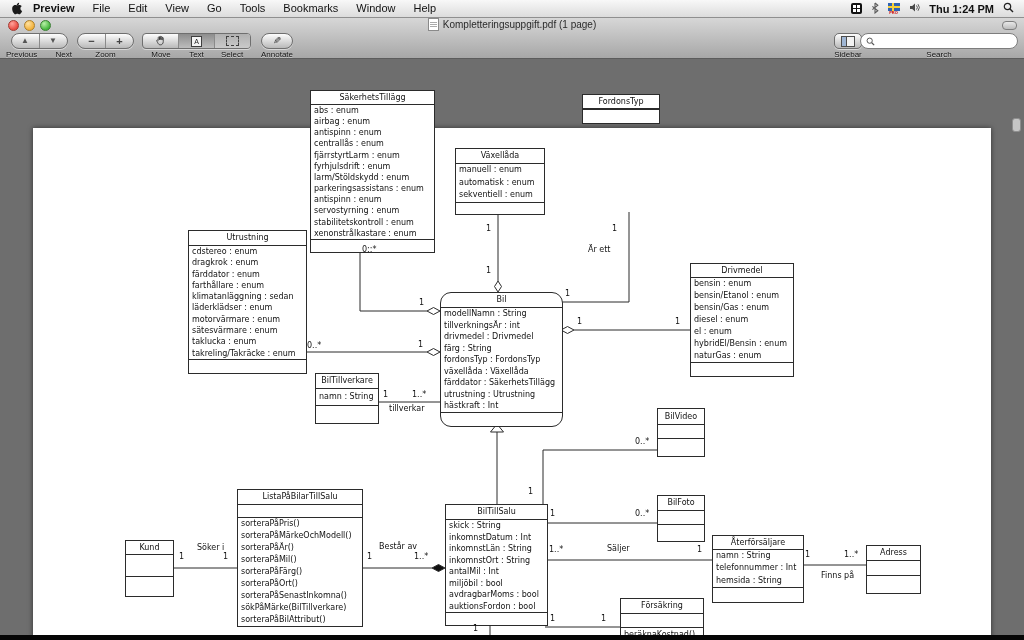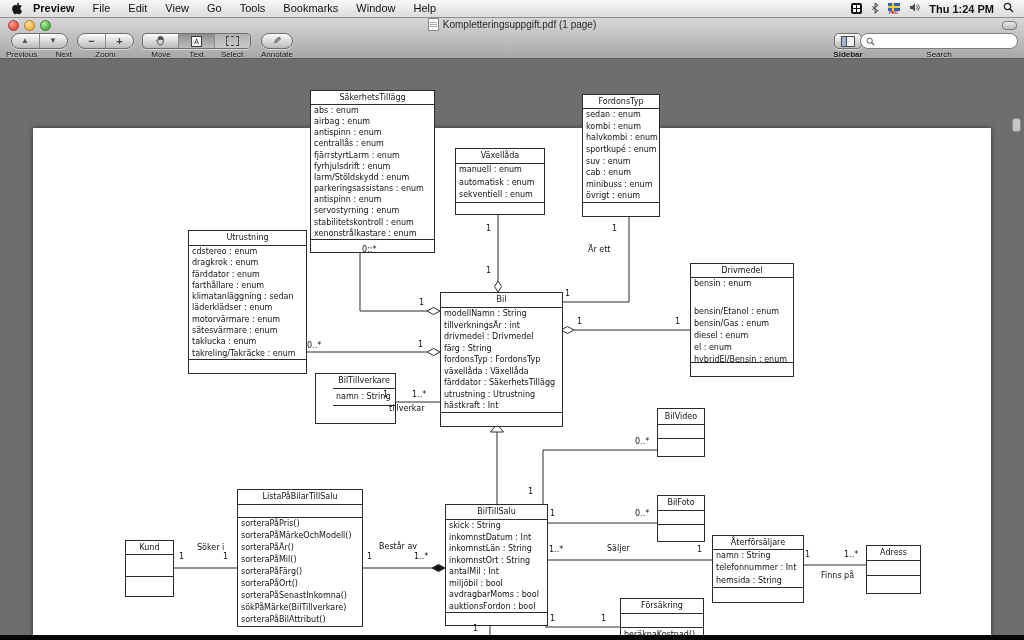--- a/index.html
+++ b/index.html
@@ -220,21 +220,21 @@
 
     <div class="tb-group" style="left:830px;">
       <div class="capsule" style="width:26px;border-radius:5px;">
         <div class="cap-seg" style="width:26px;">
             <span class="sb-icon">
               <i></i>
             </span>
           </div>
       </div>
       <div class="lbl-row">
-          <span class="tb-label" style="width:36px;font-weight:bold;">Sidebar</span>
+          <span class="tb-label" style="width:36px;">Sidebar</span>
         </div>
     </div>
 
     <div class="tb-group" style="left:860px;">
       <div class="search-wrap">
         <span class="mag">
           <svg width="9" height="9" viewBox="0 0 11 11">
               <circle cx="4.5" cy="4.5" r="3.2" fill="none" stroke="#555" stroke-width="1.2"></circle>
               <line x1="7" y1="7" x2="10" y2="10" stroke="#555" stroke-width="1.4"></line>
             </svg>
@@ -290,30 +290,20 @@
         <div class="uml-row" style="line-height: 11.1667px; height: 11.1667px;">parkeringsassistans : enum</div>
         <div class="uml-row" style="line-height: 11.1667px; height: 11.1667px;">antispinn : enum</div>
         <div class="uml-row" style="line-height: 11.1667px; height: 11.1667px;">servostyrning : enum</div>
         <div class="uml-row" style="line-height: 11.1667px; height: 11.1667px;">stabilitetskontroll : enum</div>
         <div class="uml-row" style="line-height: 11.1667px; height: 11.1667px;">xenonstrålkastare : enum</div>
       </div>
       <div class="uml-methods" style="height: 12px;"></div>
     </div>
     <div class="uml-class" style="left: 582px; top: 94px; width: 76px;">
       <div class="uml-title" style="line-height: 13px; height: 13px;">FordonsTyp</div>
-      <div class="uml-attrs" style="height: 93px;">
-        <div class="uml-row" style="line-height: 11.625px; height: 11.625px;">sedan : enum</div>
-        <div class="uml-row" style="line-height: 11.625px; height: 11.625px;">kombi : enum</div>
-        <div class="uml-row" style="line-height: 11.625px; height: 11.625px;">halvkombi : enum</div>
-        <div class="uml-row" style="line-height: 11.625px; height: 11.625px;">sportkupé : enum</div>
-        <div class="uml-row" style="line-height: 11.625px; height: 11.625px;">suv : enum</div>
-        <div class="uml-row" style="line-height: 11.625px; height: 11.625px;">cab : enum</div>
-        <div class="uml-row" style="line-height: 11.625px; height: 11.625px;">minibuss : enum</div>
-        <div class="uml-row" style="line-height: 11.625px; height: 11.625px;">övrigt : enum</div>
-      </div>
       <div class="uml-methods" style="height: 13px;"></div>
     </div>
     <div class="uml-class" style="left: 455px; top: 148px; width: 88px;">
       <div class="uml-title" style="line-height: 14px; height: 14px;">Växellåda</div>
       <div class="uml-attrs" style="height: 38px;">
         <div class="uml-row" style="line-height: 12.6667px; height: 12.6667px;">manuell : enum</div>
         <div class="uml-row" style="line-height: 12.6667px; height: 12.6667px;">automatisk : enum</div>
         <div class="uml-row" style="line-height: 12.6667px; height: 12.6667px;">sekventiell : enum</div>
       </div>
       <div class="uml-methods" style="height: 11px;"></div>
@@ -331,45 +321,45 @@
         <div class="uml-row" style="line-height: 11.3px; height: 11.3px;">sätesvärmare : enum</div>
         <div class="uml-row" style="line-height: 11.3px; height: 11.3px;">taklucka : enum</div>
         <div class="uml-row" style="line-height: 11.3px; height: 11.3px;">takreling/Takräcke : enum</div>
       </div>
       <div class="uml-methods" style="height: 13px;"></div>
     </div>
     <div class="uml-class" style="left: 690px; top: 263px; width: 102px;">
       <div class="uml-title" style="line-height: 13px; height: 13px;">Drivmedel</div>
       <div class="uml-attrs" style="height: 84px;">
         <div class="uml-row" style="line-height: 12px; height: 12px;">bensin : enum</div>
-        <div class="uml-row" style="line-height: 12px; height: 12px; margin-top: 16px;">bensin/Etanol : enum</div>
+        <div class="uml-row" style="line-height: 12px; height: 12px;">bensin/Etanol : enum</div>
         <div class="uml-row" style="line-height: 12px; height: 12px;">bensin/Gas : enum</div>
         <div class="uml-row" style="line-height: 12px; height: 12px;">diesel : enum</div>
         <div class="uml-row" style="line-height: 12px; height: 12px;">el : enum</div>
         <div class="uml-row" style="line-height: 12px; height: 12px;">hybridEl/Bensin : enum</div>
         <div class="uml-row" style="line-height: 12px; height: 12px;">naturGas : enum</div>
       </div>
       <div class="uml-methods" style="height: 13px;"></div>
     </div>
-    <div class="uml-class" style="left: 440px; top: 292px; width: 121px;">
+    <div class="uml-class" style="left: 440px; top: 292px; width: 121px; border-radius: 11px;">
       <div class="uml-title" style="line-height: 14px; height: 14px;">Bil</div>
       <div class="uml-attrs" style="height: 104px;">
         <div class="uml-row" style="line-height: 11.5556px; height: 11.5556px;">modellNamn : String</div>
         <div class="uml-row" style="line-height: 11.5556px; height: 11.5556px;">tillverkningsÅr : int</div>
         <div class="uml-row" style="line-height: 11.5556px; height: 11.5556px;">drivmedel : Drivmedel</div>
         <div class="uml-row" style="line-height: 11.5556px; height: 11.5556px;">färg : String</div>
         <div class="uml-row" style="line-height: 11.5556px; height: 11.5556px;">fordonsTyp : FordonsTyp</div>
         <div class="uml-row" style="line-height: 11.5556px; height: 11.5556px;">växellåda : Växellåda</div>
         <div class="uml-row" style="line-height: 11.5556px; height: 11.5556px;">färddator : SäkerhetsTillägg</div>
         <div class="uml-row" style="line-height: 11.5556px; height: 11.5556px;">utrustning : Utrustning</div>
         <div class="uml-row" style="line-height: 11.5556px; height: 11.5556px;">hästkraft : Int</div>
       </div>
       <div class="uml-methods" style="height: 13px;"></div>
     </div>
-    <div class="uml-class" style="left: 315px; top: 373px; width: 62px; padding-left: 17px;">
+    <div class="uml-class" style="left: 315px; top: 373px; width: 62px;">
       <div class="uml-title" style="line-height: 14px; height: 14px;">BilTillverkare</div>
       <div class="uml-attrs" style="height: 16px;">
         <div class="uml-row" style="line-height: 16px; height: 16px;">namn : String</div>
       </div>
       <div class="uml-methods" style="height: 17px;"></div>
     </div>
     <div class="uml-class" style="left: 657px; top: 408px; width: 46px;">
       <div class="uml-title" style="line-height: 15px; height: 15px;">BilVideo</div>
       <div class="uml-attrs" style="height: 13px;"></div>
       <div class="uml-methods" style="height: 17px;"></div>

